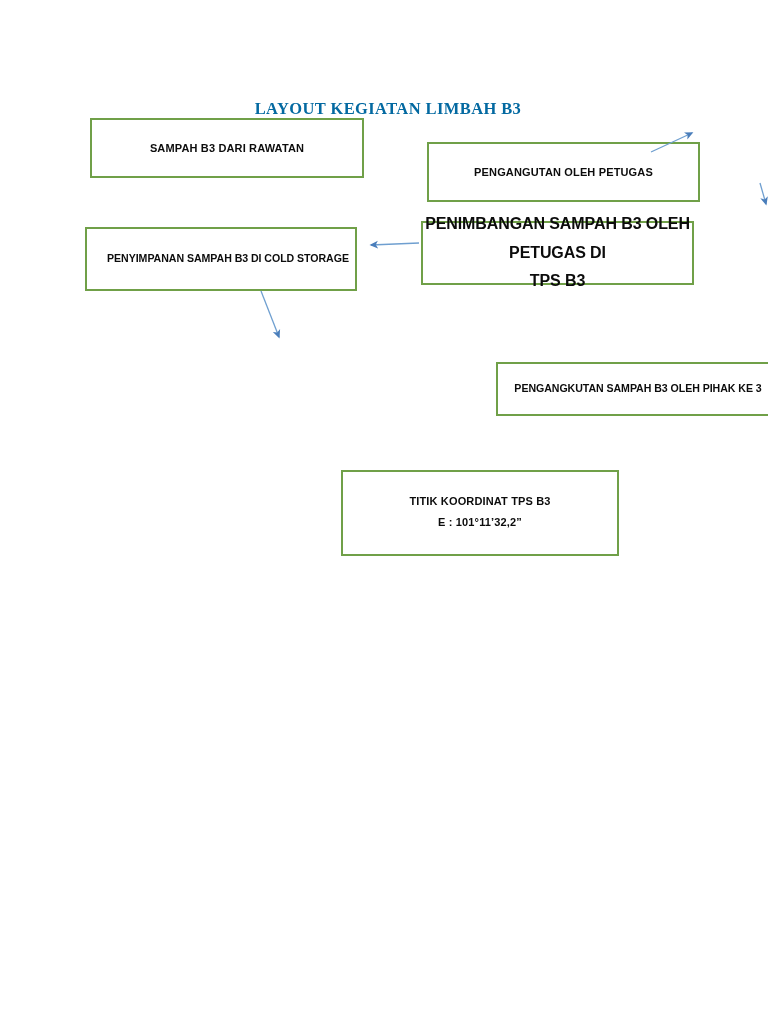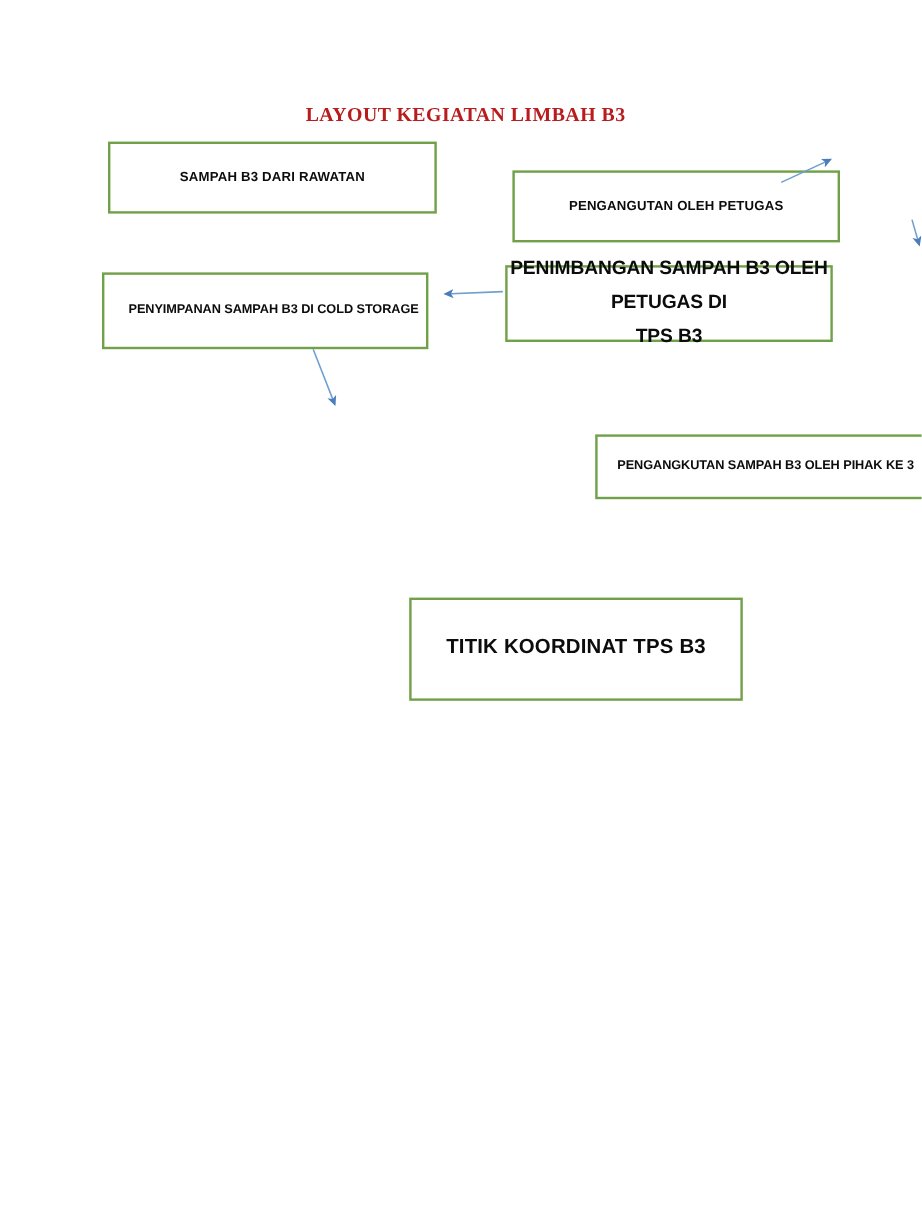--- a/index.html
+++ b/index.html
@@ -22,28 +22,28 @@
     left: 0;
     top: 0;
     width: 768px;
     height: 1024px;
   }
 
   
   .diagram-title {
     position: absolute;
     left: 0;
-    top: 86px;
+    top: 99px;
     width: 768px;
     text-align: center;
     font-family: "Liberation Serif", serif;
     font-weight: bold;
     font-size: 16.5px;
     letter-spacing: 0.4px;
-    color: #b91c1c;
+    color: #0369a1;
     white-space: nowrap;
   }
   
   .diagram-title > span { position: relative; left: 4px; }
 
   
   .flow-box {
     position: absolute;
     box-sizing: border-box;
     border: 2px solid #70a048;
@@ -68,23 +68,23 @@
   
   #box-sampah        { left: 90px;  top: 118px; width: 274px; height: 60px; }
   #box-pengangutan   { left: 427px; top: 118px; width: 273px; height: 60px; margin-top: 24px; }
   #box-penyimpanan   { left: 85px;  top: 227px; width: 272px; height: 64px;
                        font-size: 10.6px; letter-spacing: -0.05px; padding-left: 16px; }
   #box-penimbangan   { left: 421px; top: 221px; width: 273px; height: 64px;
                        font-size: 16px; letter-spacing: -0.1px; line-height: 1.8; }
   #box-pengangkutan  { left: 496px; top: 362px; width: 284px; height: 54px;
                        font-size: 10.6px; letter-spacing: -0.05px;
                        justify-content: flex-start; padding-left: 2px; }
-  #box-koordinat     { left: 341px; top: 498px; width: 278px; height: 86px;
+  #box-koordinat     { left: 341px; top: 470px; width: 278px; height: 86px;
                        flex-direction: column; justify-content: center;
-                       font-size: 17px; line-height: 1.1; }
+                       font-size: 11px; line-height: 1.1; }
   #box-koordinat .coord-line { display: block; width: 100%; margin: 4px 0; }
   #box-koordinat .coord-title { margin-top: 1px; }
 
   
   #arrow-layer {
     position: absolute;
     left: 0;
     top: 0;
     width: 768px;
     height: 1024px;
@@ -119,20 +119,21 @@
       <span>TPS B3</span>
     </span>
   </div>
 
   <div class="flow-box" id="box-pengangkutan">
     <span class="box-text">PENGANGKUTAN SAMPAH B3 OLEH PIHAK KE 3</span>
   </div>
 
   <div class="flow-box" id="box-koordinat">
     <span class="coord-line coord-title">TITIK KOORDINAT TPS B3</span>
+    <span class="coord-line">E : 101°11’32,2”</span>
   </div>
 
   <svg id="arrow-layer" viewBox="0 0 768 1024" width="768" height="1024">
     <defs>
       <marker id="ah" markerWidth="9" markerHeight="9" refX="7" refY="4.5" orient="auto" markerUnits="userSpaceOnUse">
         <path d="M0,0.6 L8.5,4.5 L0,8.4 L2.2,4.5 Z" fill="#4a7ebb"></path>
       </marker>
     </defs>
 
     <g>

